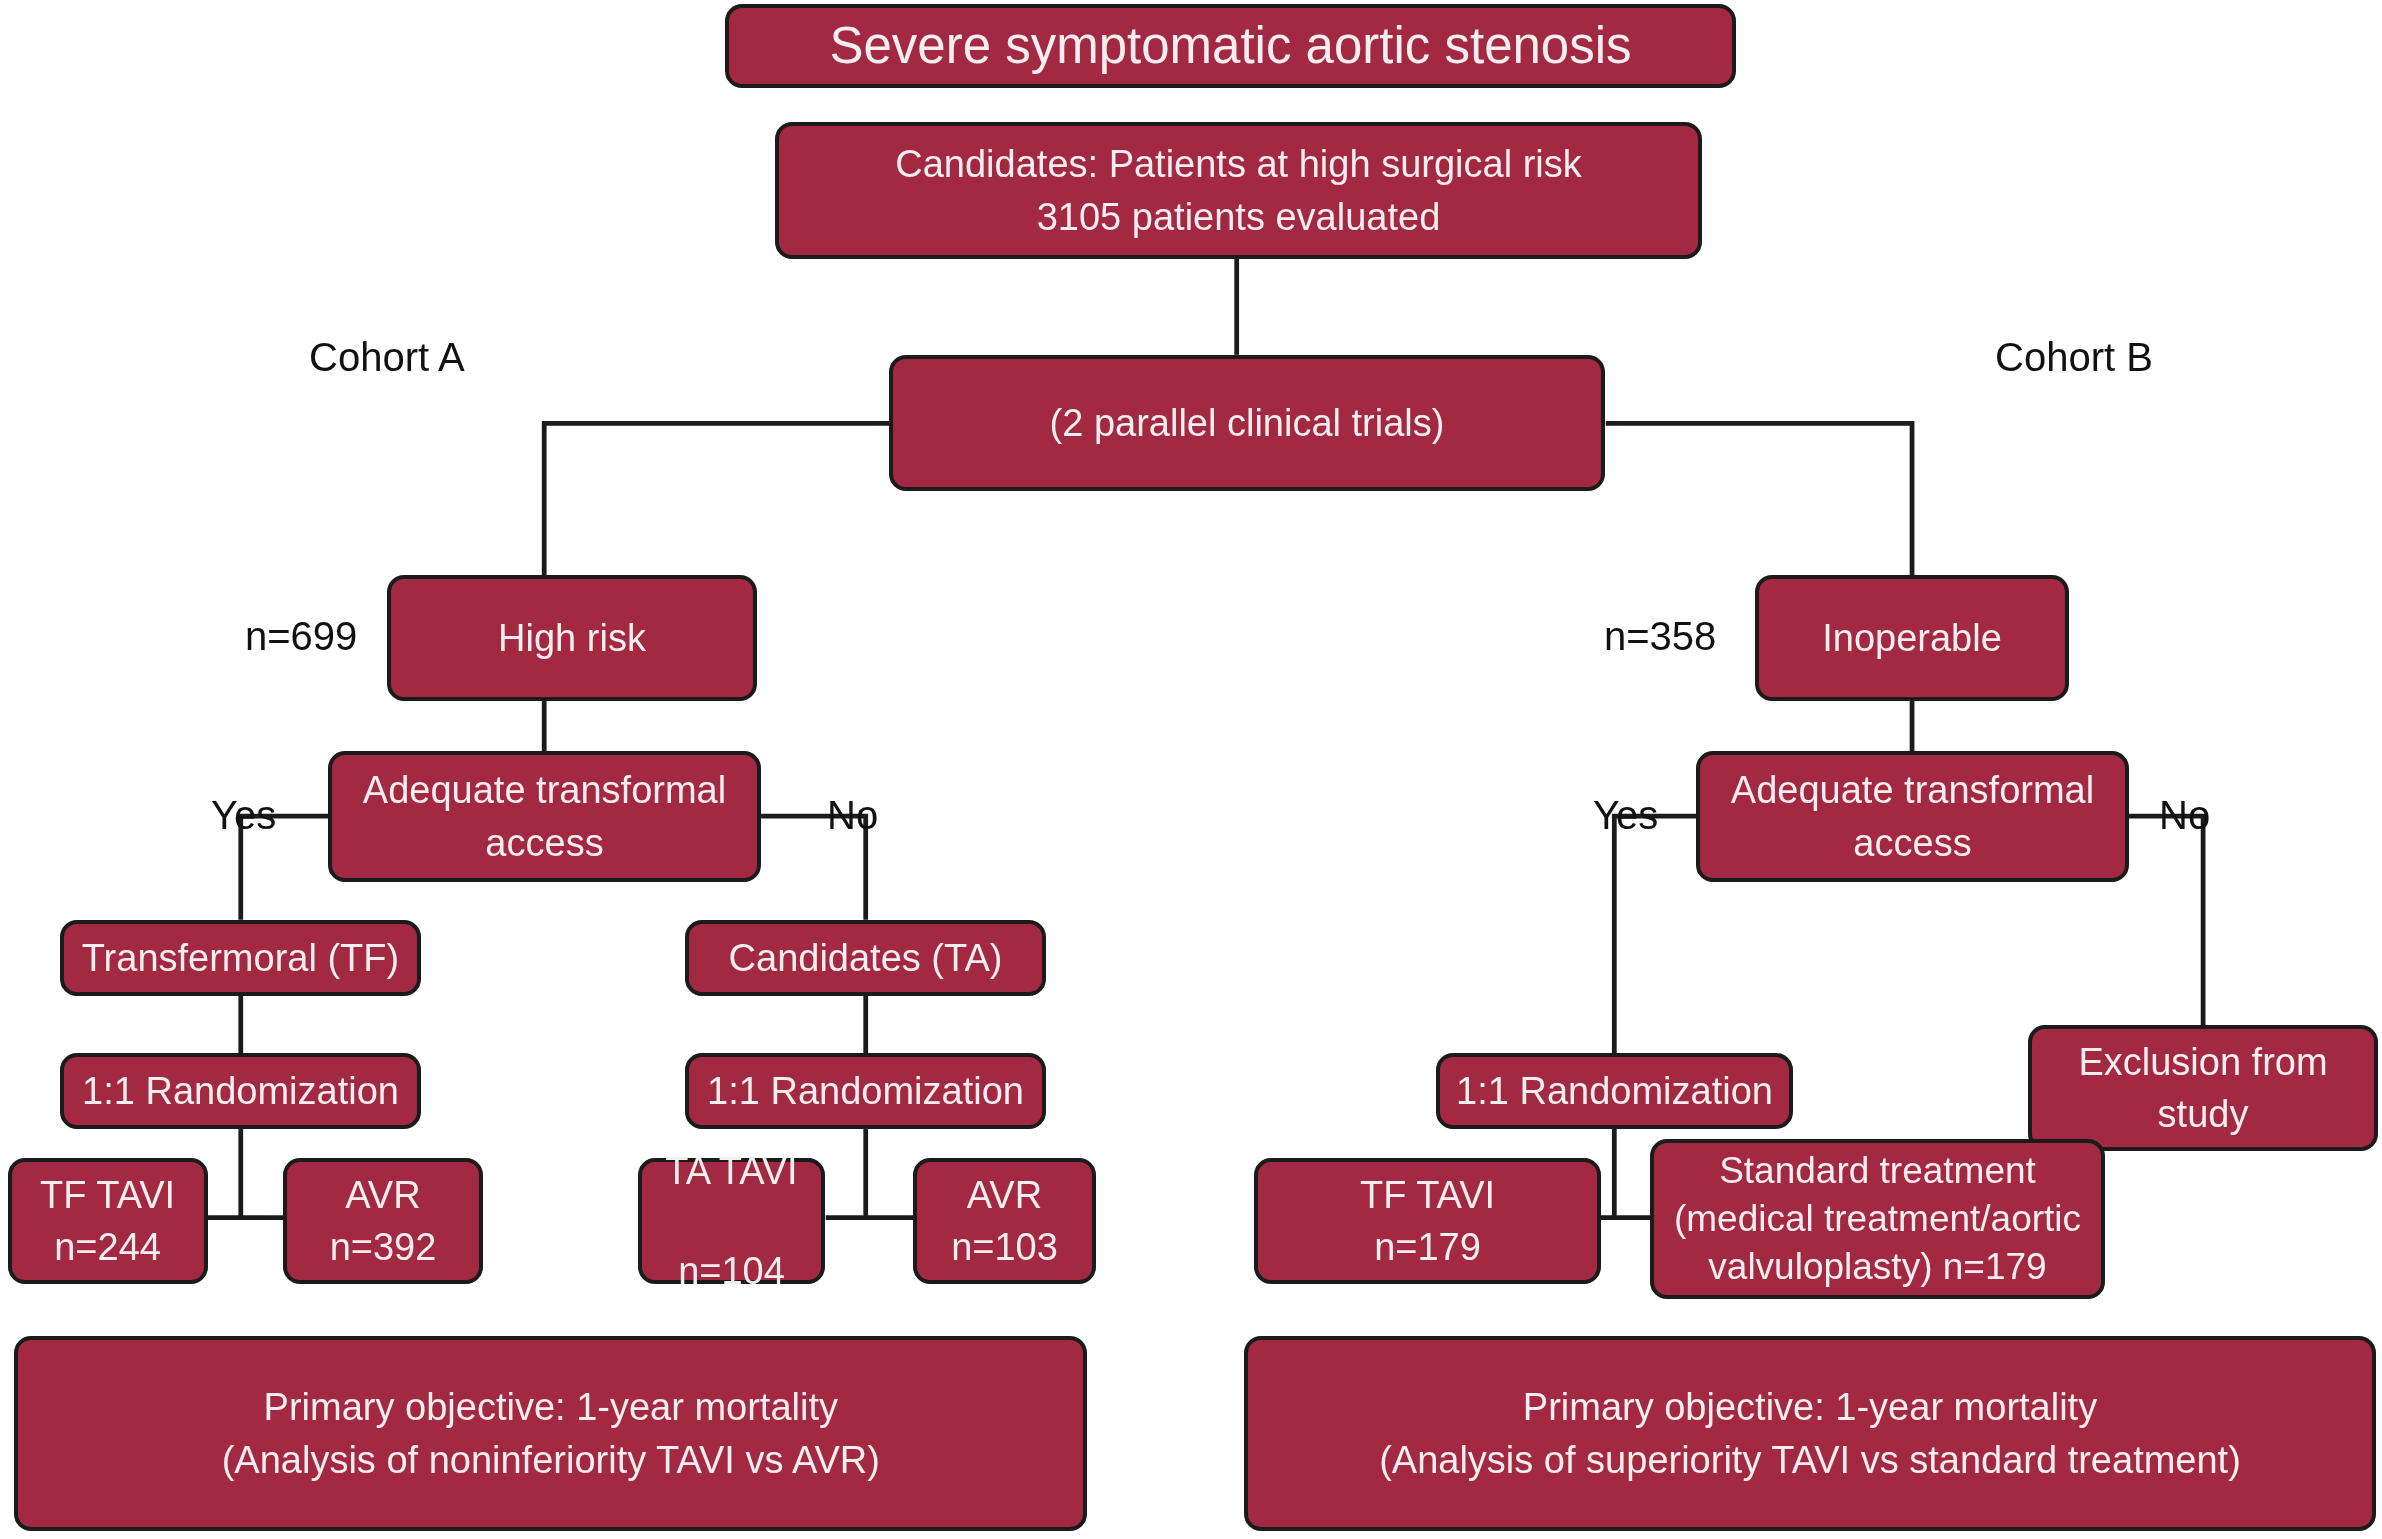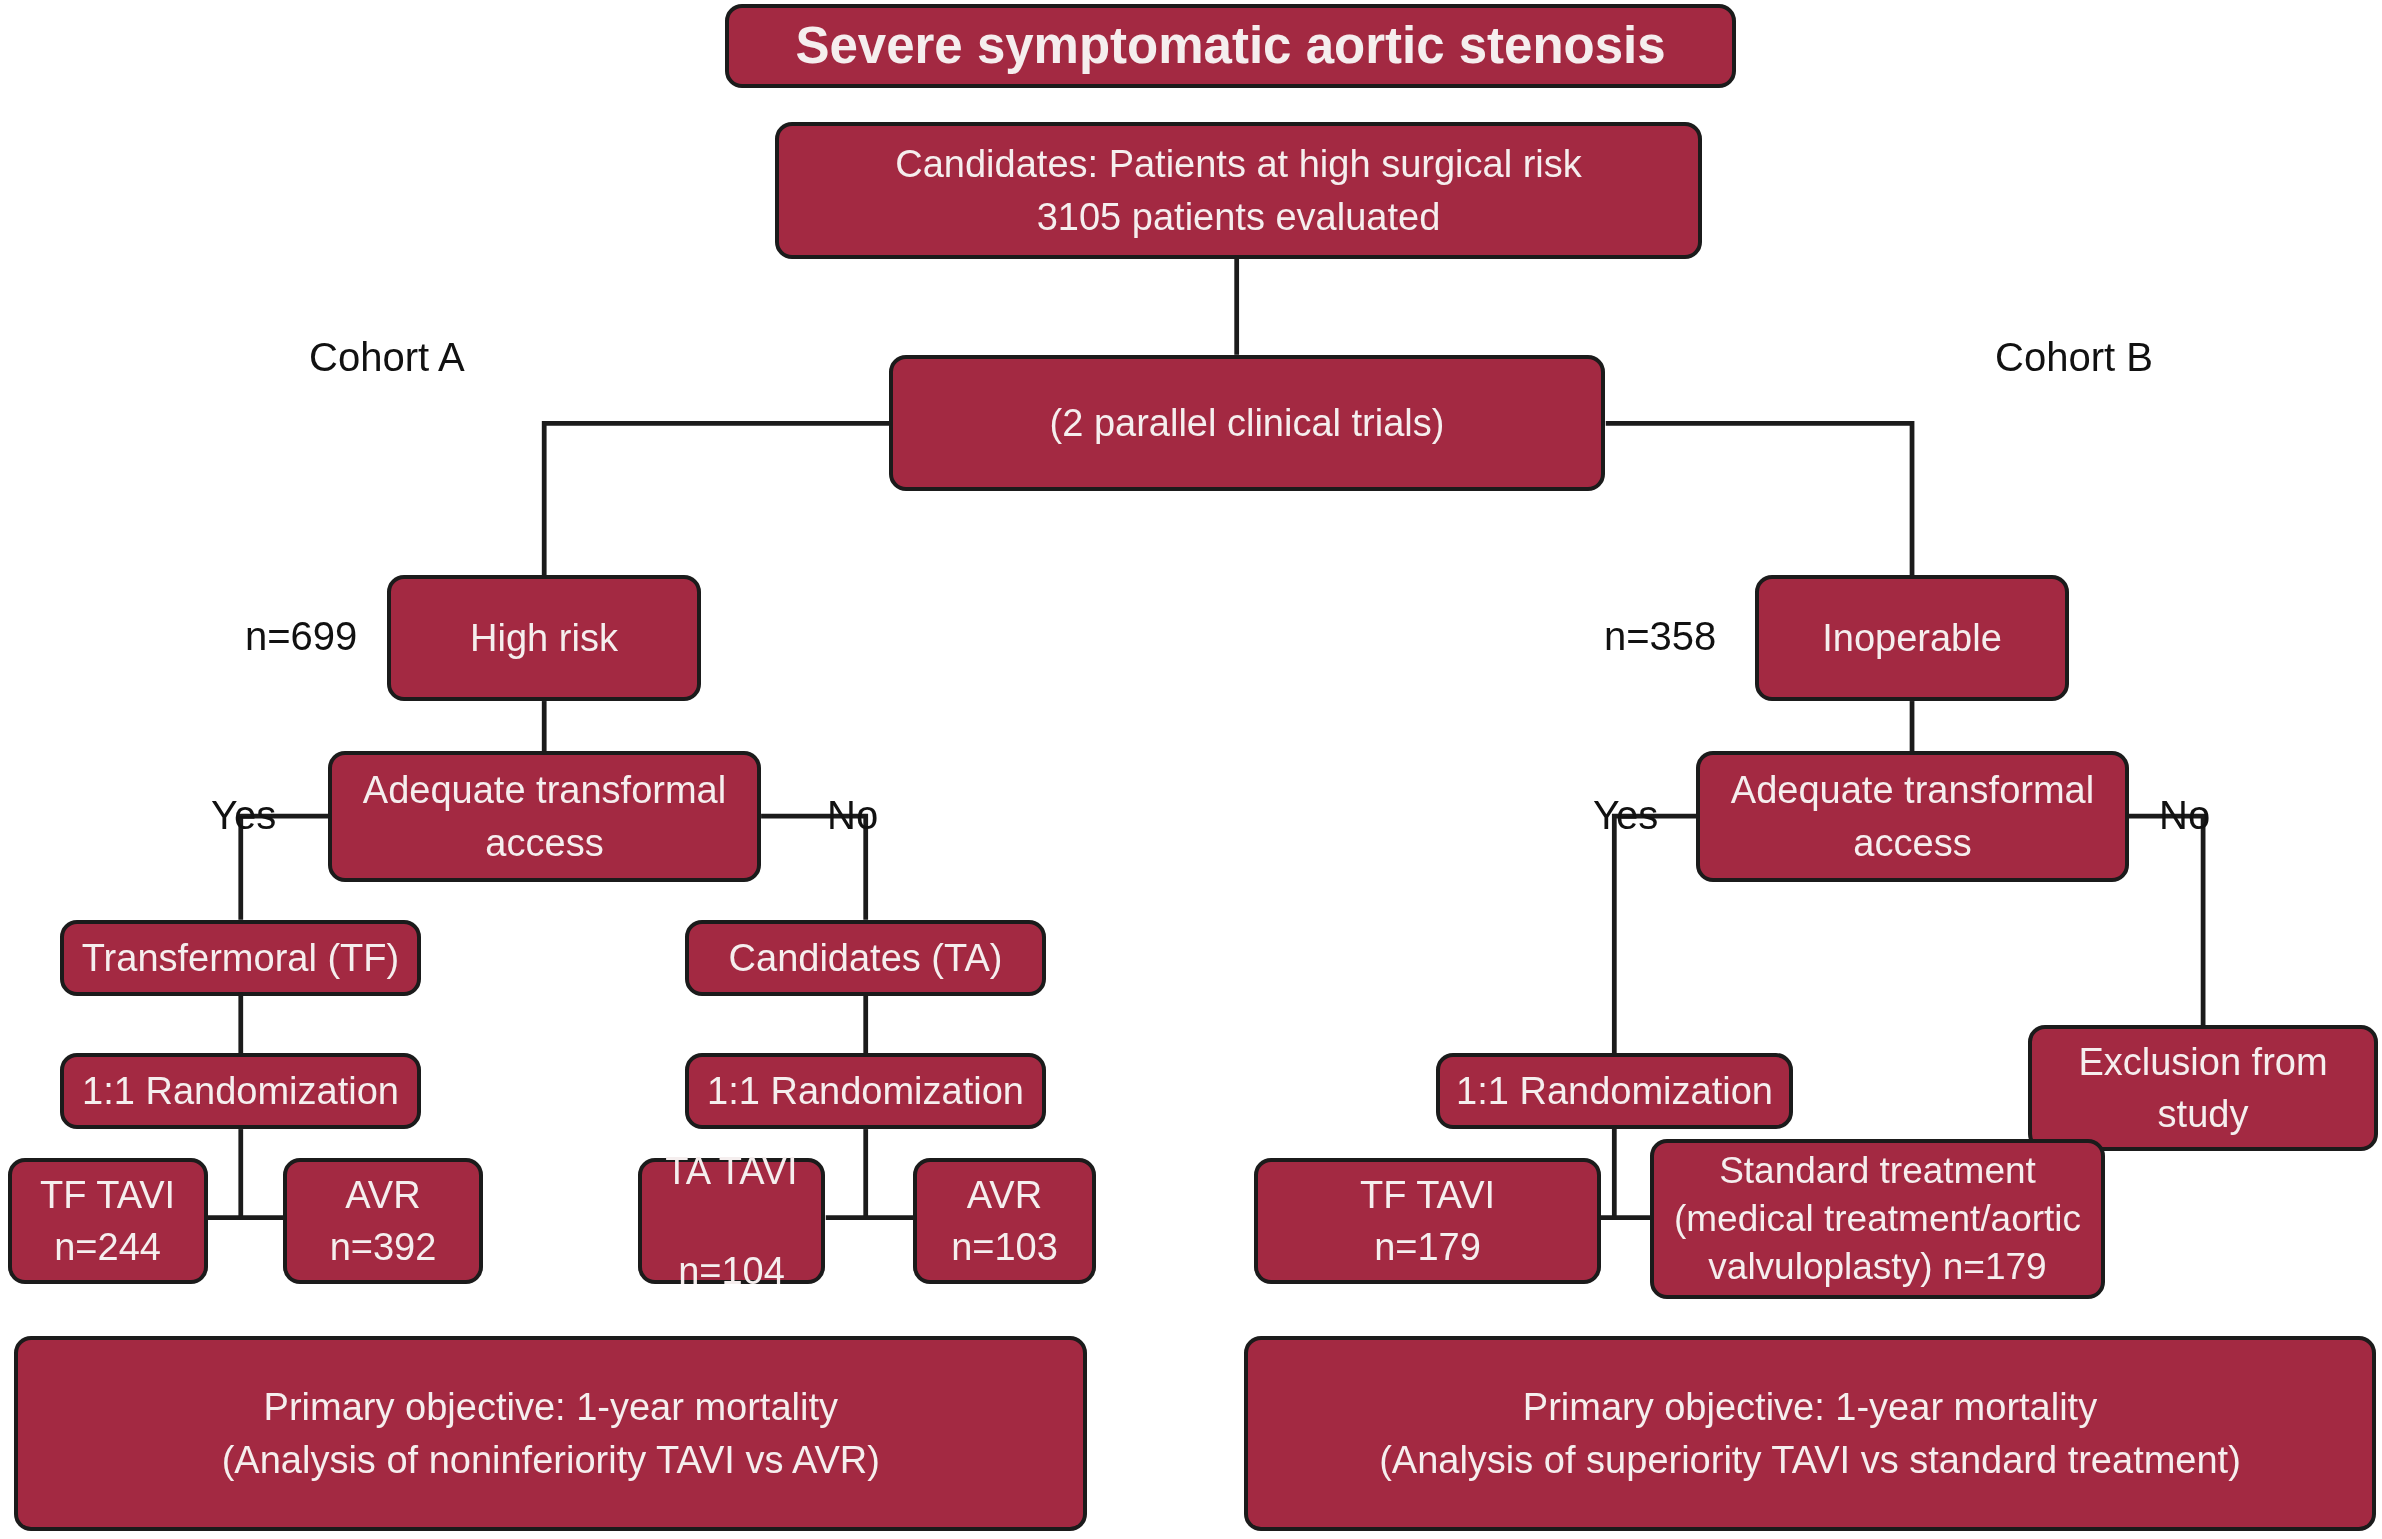--- a/index.html
+++ b/index.html
@@ -25,21 +25,21 @@
     background:var(--box-fill);
     border:4.8px solid var(--box-border);
     border-radius:17px;
     color:var(--box-text);
     display:flex;flex-direction:column;
     align-items:center;justify-content:center;
     text-align:center;
     font-size:38px;line-height:1.38;
     box-sizing:border-box;
   }
-  .node.title{font-weight:bold;font-size:51px;}
+  .node.title{font-weight:normal;font-size:51px;}
   .node.small{font-size:38px;}
   .node.tight{line-height:1.3;font-size:37px;}
   .lbl{
     position:absolute;
     color:var(--label-color);
     font-size:40px;line-height:1.1;
     white-space:nowrap;
   }
 </style>
 </head>
@@ -76,21 +76,21 @@
   </div>
 
   <div class="lbl" style="left:309px;top:335px;">Cohort A</div>
   <div class="lbl" style="left:1995px;top:335px;">Cohort B</div>
 
   <div class="node" style="left:889px;top:355px;width:716px;height:136px;">
     <div>(2 parallel clinical trials)</div>
   </div>
 
   <div class="lbl" style="left:245px;top:614px;">n=699</div>
-  <div class="node" style="left:387px;top:575px;width:314px;height:126px;text-align:right;">
+  <div class="node" style="left:387px;top:575px;width:370px;height:126px;text-align:right;">
     <div>High risk</div>
   </div>
 
   <div class="lbl" style="left:1604px;top:614px;">n=358</div>
   <div class="node" style="left:1755px;top:575px;width:314px;height:126px;">
     <div>Inoperable</div>
   </div>
 
   <div class="lbl" style="left:211px;top:793px;">Yes</div>
   <div class="node" style="left:328px;top:751px;width:433px;height:131px;">

